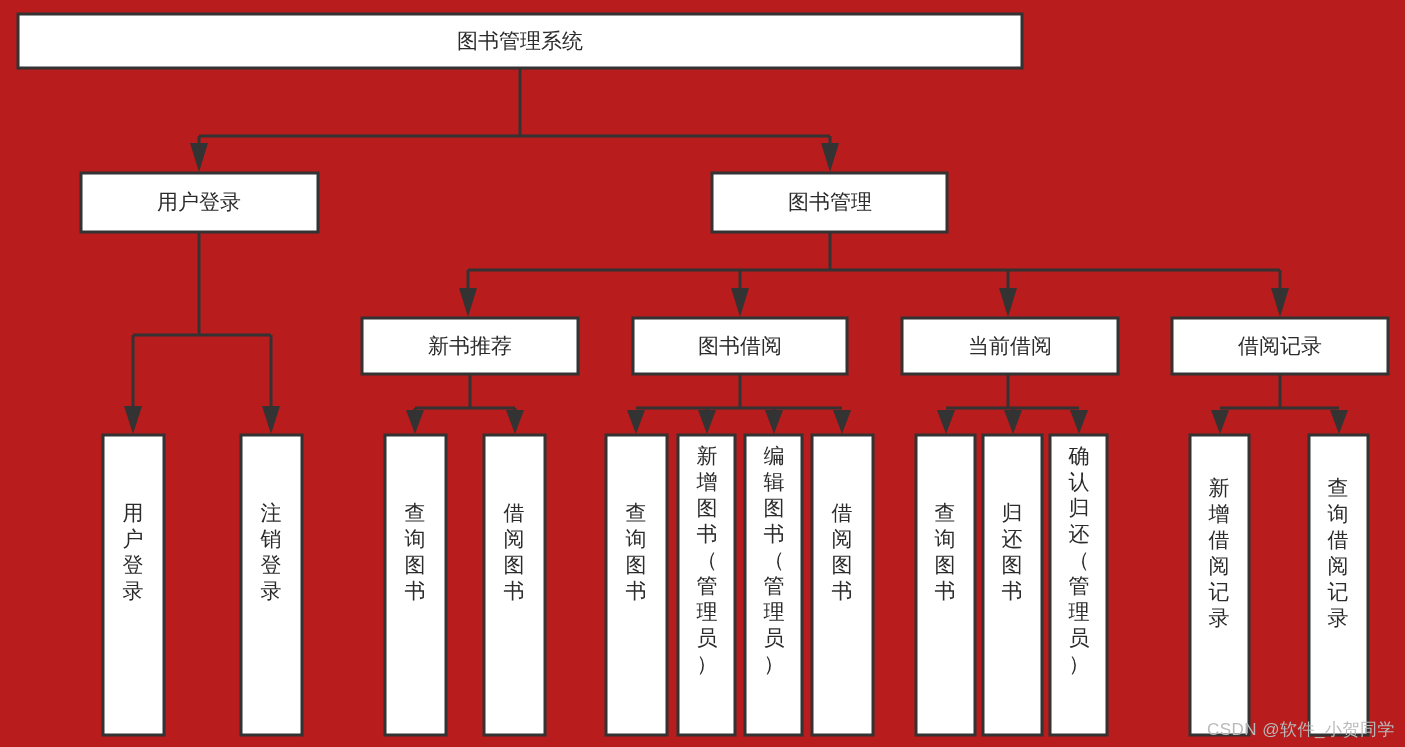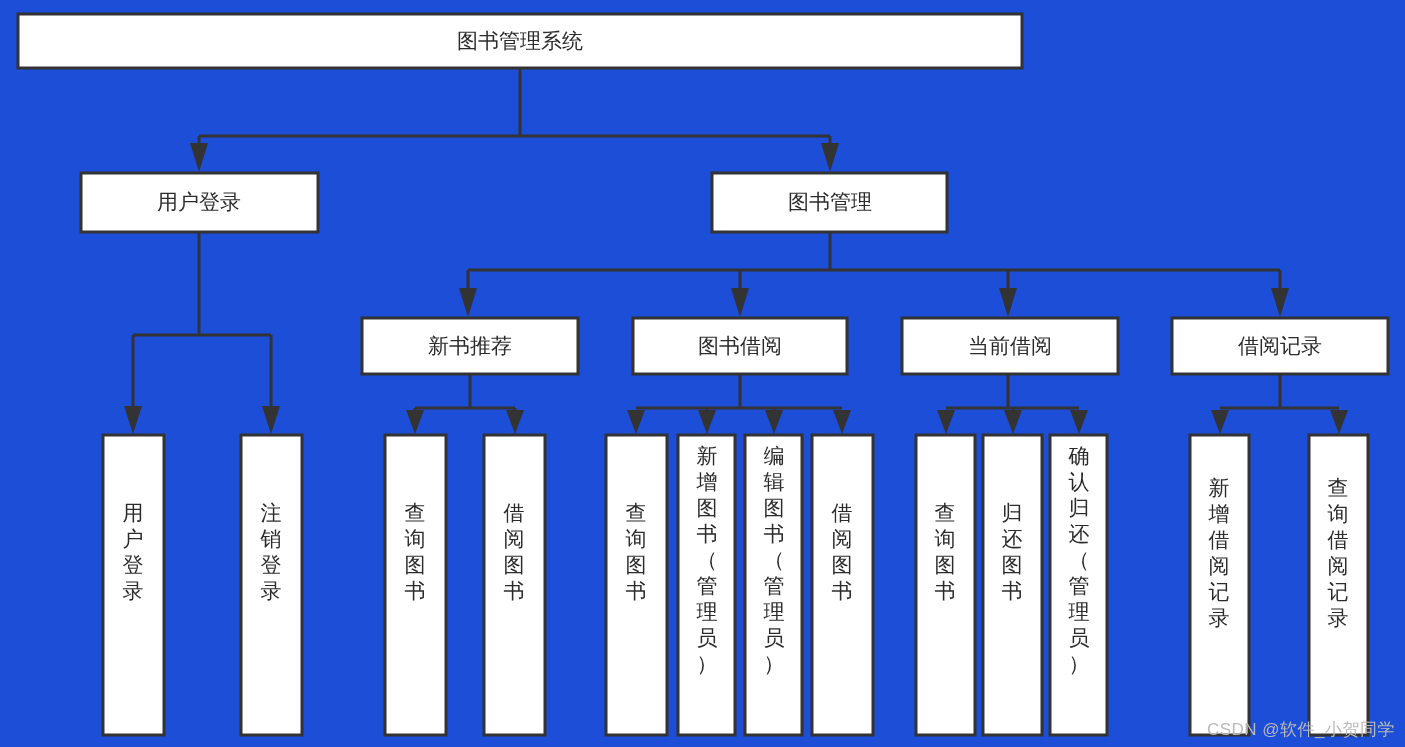--- a/index.html
+++ b/index.html
@@ -10,21 +10,21 @@
   body {
     width: 1405px;
     height: 747px;
     font-family: "Liberation Sans", "DejaVu Sans", sans-serif;
     overflow: hidden;
   }
   #diagram-root {
     position: relative;
     width: 1405px;
     height: 747px;
-    background: #1d4ed8;
+    background: #b91c1c;
   }
   svg.diagram-canvas {
     position: absolute;
     top: 0;
     left: 0;
     width: 1405px;
     height: 747px;
   }
   .node-box {
     fill: #ffffff;

